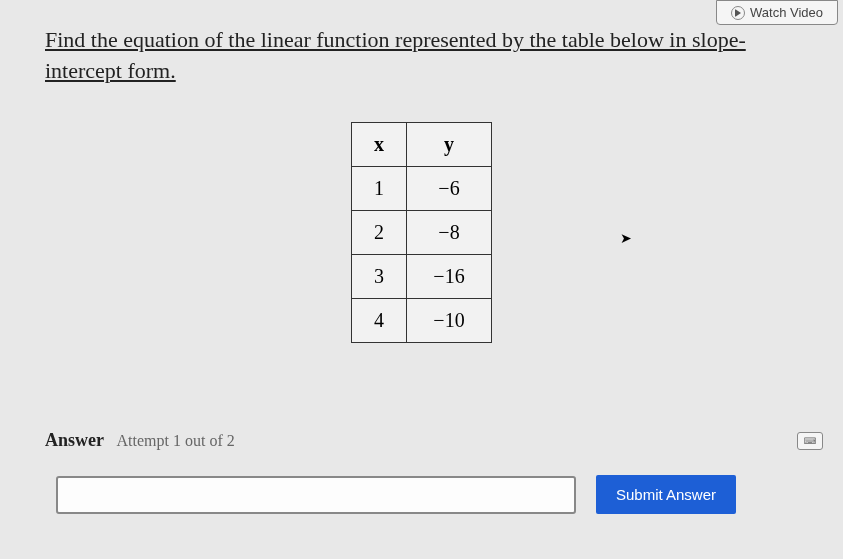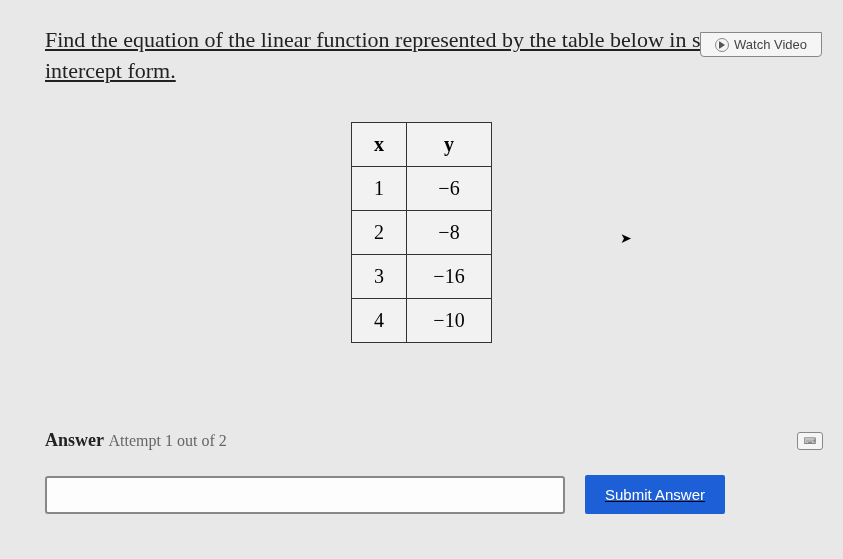--- a/index.html
+++ b/index.html
@@ -10,22 +10,21 @@
       height: 559px;
       position: relative;
       overflow: hidden;
     }
     .top-buttons {
       position: absolute;
       top: 0;
       right: 0;
       display: flex;
       gap: 24px;
-      padding-right: 21px;
-      margin-top: 32px;
+      padding-right: 5px;
     }
     .top-btn {
       border: 1px solid #888;
       background: #f5f5f5;
       padding: 4px 14px;
       font-size: 13px;
       border-radius: 0 0 4px 4px;
       display: flex;
       align-items: center;
       gap: 5px;
@@ -98,41 +97,41 @@
     }
     .answer-label {
       font-family: Georgia, serif;
       font-size: 18px;
       color: #222;
     }
     .answer-label .attempt {
       font-weight: normal;
       color: #666;
       font-size: 16px;
+      margin-left: 8px;
     }
     .keyboard-icon {
       border: 1px solid #888;
       border-radius: 3px;
       width: 26px; height: 18px;
       display: inline-flex;
       align-items: center;
       justify-content: center;
       font-size: 9px;
       color: #666;
       background: #f5f5f5;
     }
     .input-row {
       position: absolute;
       top: 475px;
-      left: 45px;
+      left: 56px;
       right: 45px;
       display: flex;
       align-items: center;
       gap: 20px;
-      text-decoration: underline;
     }
     .answer-input {
       flex: 1;
       height: 38px;
       border: 2px solid #888;
       border-radius: 3px;
       background: #fdfdfd;
       padding: 0 10px;
       font-size: 16px;
       max-width: 520px;

